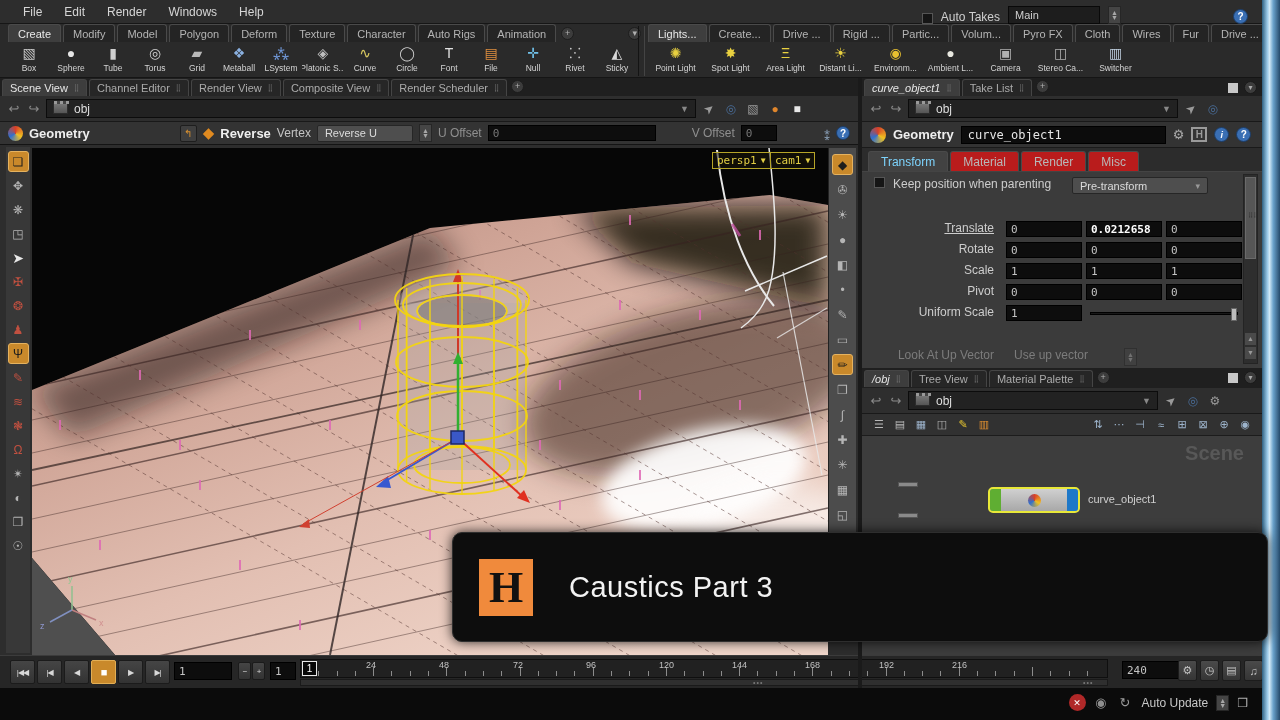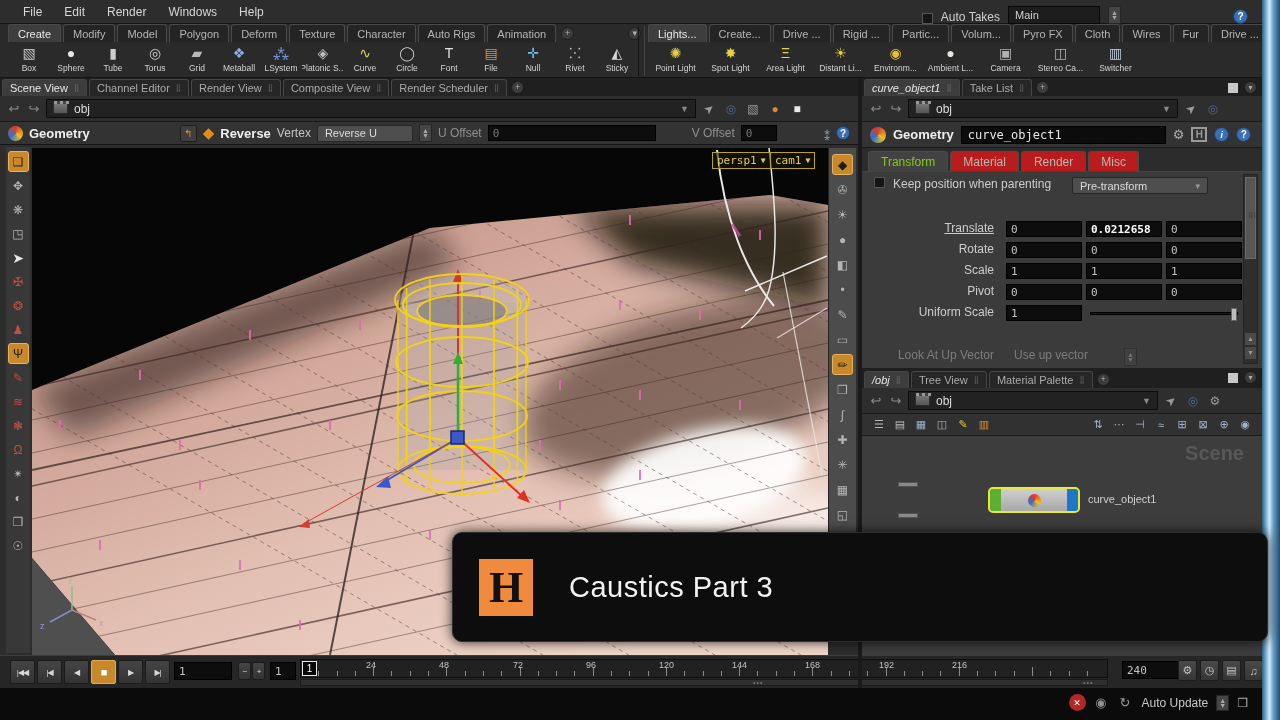--- a/index.html
+++ b/index.html
@@ -30,21 +30,21 @@
 .toolrow{position:absolute;top:19px;height:35px;display:flex}
 .tool{width:42px;display:flex;flex-direction:column;align-items:center;justify-content:flex-start;
   padding-top:1px;overflow:hidden}
 .tool .g{height:19px;font-size:14px;line-height:19px}
 .tool .t{font-size:8.5px;color:#d4d4d4;white-space:nowrap}
 .circlebtn{width:13px;height:13px;border-radius:50%;background:#3c3c3c;border:1px solid #1d1d1d;
   color:#b0b0b0;font-size:9px;line-height:11px;text-align:center}
 #shelfdivider{left:638px;top:26px;width:7px;height:50px;border-left:1px solid #141414;border-right:1px solid #444}
 
 
-.tabrow{height:18px;background:#1f1f1f;display:flex;align-items:flex-end;gap:2px;padding-left:2px}
+.tabrow{height:18px;background:#1f1f1f;display:flex;align-items:center;gap:2px;padding-left:2px}
 .ptab{height:17px;display:flex;align-items:center;gap:6px;padding:0 7px;font-size:11px;color:#ababab;
   background:#262626;border:1px solid #454545;border-bottom:none;border-radius:3px 3px 0 0;white-space:nowrap}
 .ptab.active{background:#3d3d3d;color:#e6e6e6}
 .panedots{font-size:7px;color:#777}
 #ltabs{left:0;top:78px;width:858px}
 #rtabs{left:862px;top:78px;width:400px}
 #ntabs{left:862px;top:368px;width:400px;height:20px}
 .cornerbtns{position:absolute;display:flex;gap:6px;align-items:center}
 .sqbtn{width:10px;height:10px;background:#c8c8c8}
 .circdown{width:13px;height:13px;border-radius:50%;background:#3c3c3c;border:1px solid #1a1a1a;
@@ -99,21 +99,21 @@
 #pname{width:205px;height:18px;background:#0c0c0c;border:1px solid #000;color:#e6e6e6;
   font:12px "DejaVu Sans Mono",monospace;display:flex;align-items:center;padding:0 6px}
 .hbadge{width:16px;height:15px;border:2px solid #9a9a9a;color:#9a9a9a;font-size:10px;font-weight:bold;
   display:flex;align-items:center;justify-content:center}
 .infodot{width:15px;height:15px;border-radius:50%;background:#3a6fb4;color:#fff;font-size:9px;
   font-style:italic;font-weight:bold;display:flex;align-items:center;justify-content:center;border:1px solid #1c3c66}
 #ptabs{left:862px;top:148px;width:400px;height:24px;background:#2c2c2c;border-bottom:1px solid #444;
   display:flex;align-items:flex-end;gap:2px;padding-left:6px}
 .parmtab{height:20px;padding:0 12px;display:flex;align-items:center;font-size:12px;color:#b8b8b8;
   background:#b91c1c;border:1px solid #4a4a4a;border-bottom:none;border-radius:3px 3px 0 0}
-.parmtab.active{background:#424242;color:#84cc16}
+.parmtab.active{background:#424242;color:#7dd3fc}
 #params{left:862px;top:172px;width:400px;height:196px;background:#3b3b3b;font-size:12px;color:#cdcdcd}
 .prow{position:absolute;left:0;width:380px;height:18px;display:flex;align-items:flex-start}
 .plab{width:140px;text-align:right;padding-right:8px;white-space:nowrap}
 .pfld{position:absolute;height:16px}
 #pscroll{position:absolute;left:381px;top:2px;width:15px;height:190px;background:#2e2e2e;border:1px solid #242424}
 #pthumb{position:absolute;left:1px;top:2px;width:11px;height:82px;background:#565656;border:1px solid #6a6a6a}
 .grip{position:absolute;left:2px;top:34px;width:8px;height:14px;color:#333;font-size:7px;line-height:3px;overflow:hidden}
 .sarr{position:absolute;left:1px;width:11px;height:12px;background:#4a4a4a;color:#999;font-size:7px;
   text-align:center;line-height:12px}
 .slider{position:absolute;height:3px;background:#181818;border:1px solid #000;top:7px}

